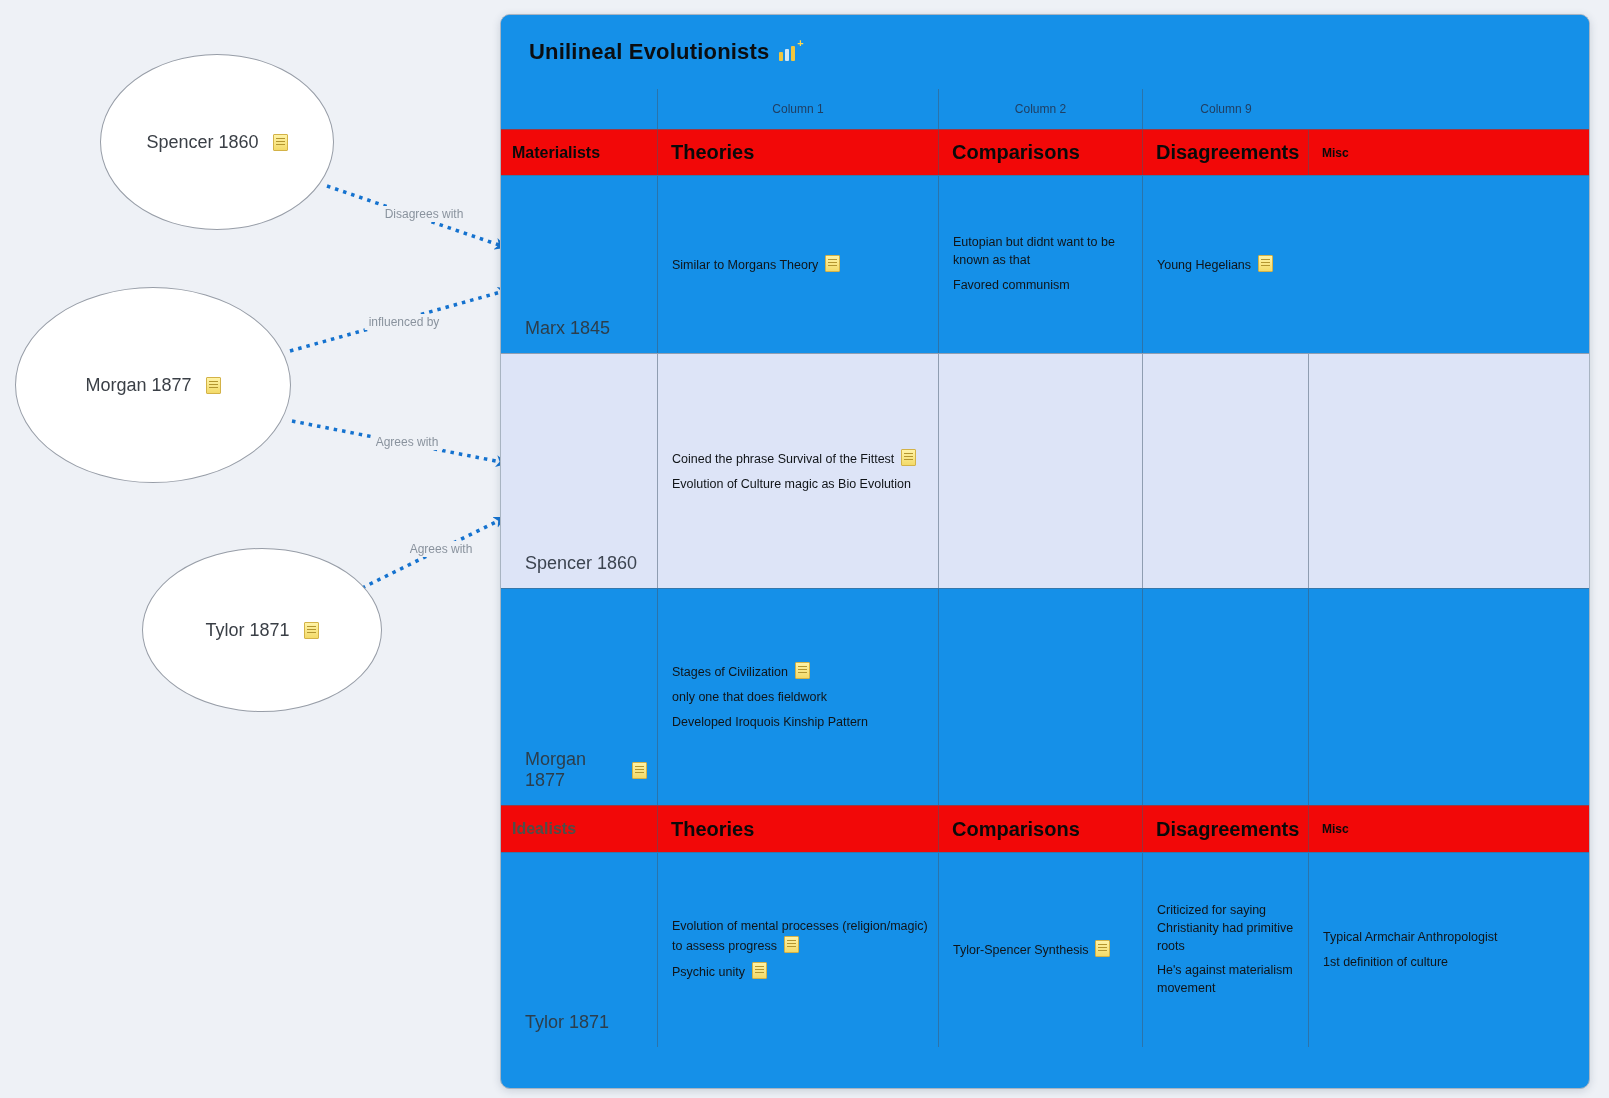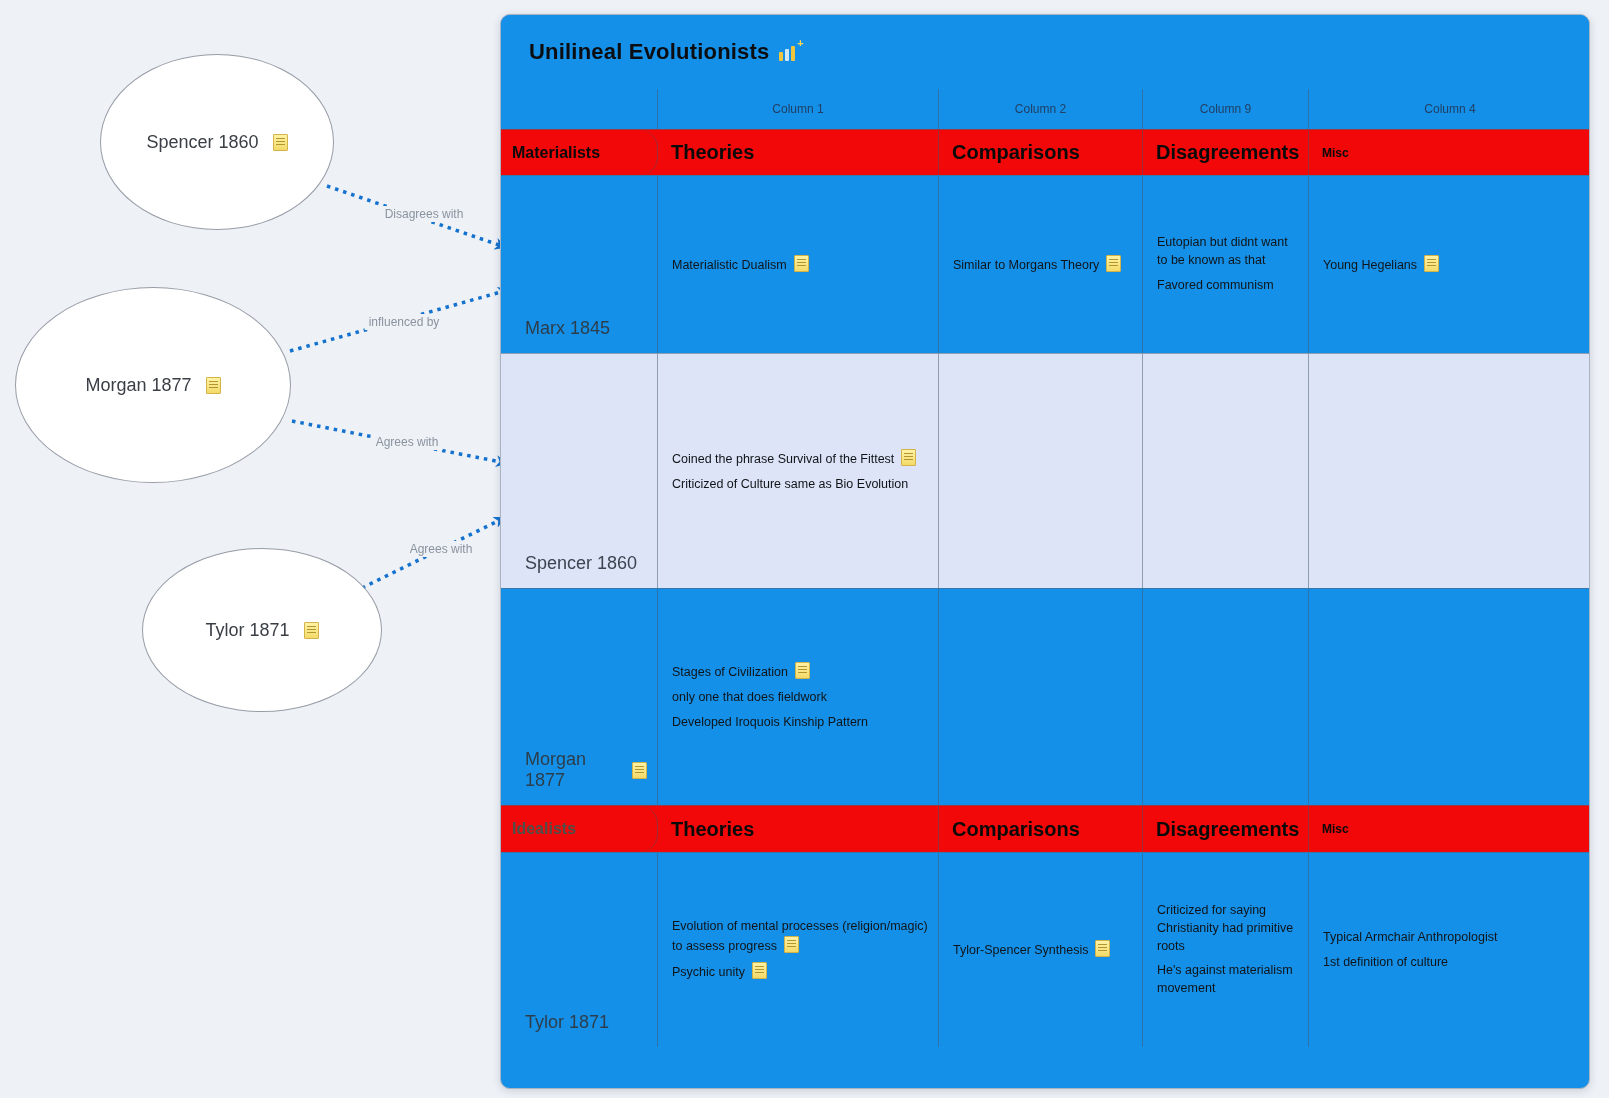--- a/index.html
+++ b/index.html
@@ -52,21 +52,21 @@
   .c:last-child{border-right:none;}
   .title-text{font-size:22px;font-weight:bold;color:#0b0d10;letter-spacing:0.2px;}
   .title-icon{display:inline-flex;align-items:flex-end;margin-left:9px;position:relative;height:18px;}
   .title-icon .bar{display:inline-block;width:4px;margin-right:2px;border-radius:1px;}
   .title-icon .b1{height:9px;background:#f0c63e;}
   .title-icon .b2{height:12px;background:#cfe6f7;}
   .title-icon .b3{height:15px;background:#f0c63e;}
   .title-icon .plus{position:absolute;right:-7px;top:-6px;color:#ffd84d;font-size:11px;font-weight:bold;}
   .ch{display:flex;align-items:center;justify-content:center;font-size:12px;color:#203f63;}
   .cat,.rh{display:flex;align-items:center;font-weight:bold;color:#0a0a0a;}
-  .cat{padding-left:11px;font-size:16px;border-radius:18px;}
+  .cat{padding-left:11px;font-size:16px;}
   .rh{padding-left:13px;font-size:20px;}
   .rh.misc{font-size:12px;}
   .cat.muted{color:#4d4f4a;}
   .lab{display:flex;align-items:flex-end;padding:0 10px 14px 24px;}
   .rowlabel{font-size:18px;color:#2c3e4c;display:flex;align-items:center;}
   .r-spencer .rowlabel{color:#3c4450;}
   .cont{display:flex;flex-direction:column;justify-content:center;padding:8px 8px 8px 14px;}
   .line{font-size:12.5px;color:#101418;line-height:1.42;margin:3.5px 0;}
   .line .note{vertical-align:-3px;}
 </style>
@@ -114,57 +114,53 @@
         <i class="bar b3"></i>
         <i class="plus">+</i>
     </span>
   </div>
 
   <div class="trow r-colhead">
     <div class="c"></div>
     <div class="c ch">Column 1</div>
     <div class="c ch">Column 2</div>
     <div class="c ch">Column 9</div>
-    <div class="c ch">Column 4</div>
   </div>
 
   <div class="trow r-red">
     <div class="c cat">Materialists</div>
     <div class="c rh">Theories</div>
     <div class="c rh">Comparisons</div>
     <div class="c rh">Disagreements</div>
     <div class="c rh misc">Misc</div>
   </div>
 
   <div class="trow r-marx">
     <div class="c lab">
       <span class="rowlabel">Marx 1845</span>
     </div>
     <div class="c cont">
-      <div class="line"><span>Materialistic Dualism</span><span class="note"></span></div>
-    </div>
-    <div class="c cont">
       <div class="line"><span>Similar to Morgans Theory</span><span class="note"></span></div>
     </div>
     <div class="c cont">
       <div class="line"><span>Eutopian but didnt want to be known as that</span></div>
       <div class="line"><span>Favored communism</span></div>
     </div>
     <div class="c cont">
       <div class="line"><span>Young Hegelians</span><span class="note"></span></div>
     </div>
   </div>
 
   <div class="trow r-spencer">
     <div class="c lab">
       <span class="rowlabel">Spencer 1860</span>
     </div>
     <div class="c cont">
       <div class="line"><span>Coined the phrase Survival of the Fittest</span><span class="note"></span></div>
-      <div class="line"><span>Criticized of Culture same as Bio Evolution</span></div>
+      <div class="line"><span>Evolution of Culture magic as Bio Evolution</span></div>
     </div>
     <div class="c cont"></div>
     <div class="c cont"></div>
     <div class="c cont"></div>
   </div>
 
   <div class="trow r-morgan">
     <div class="c lab">
       <span class="rowlabel">
           <span>Morgan 1877</span>

